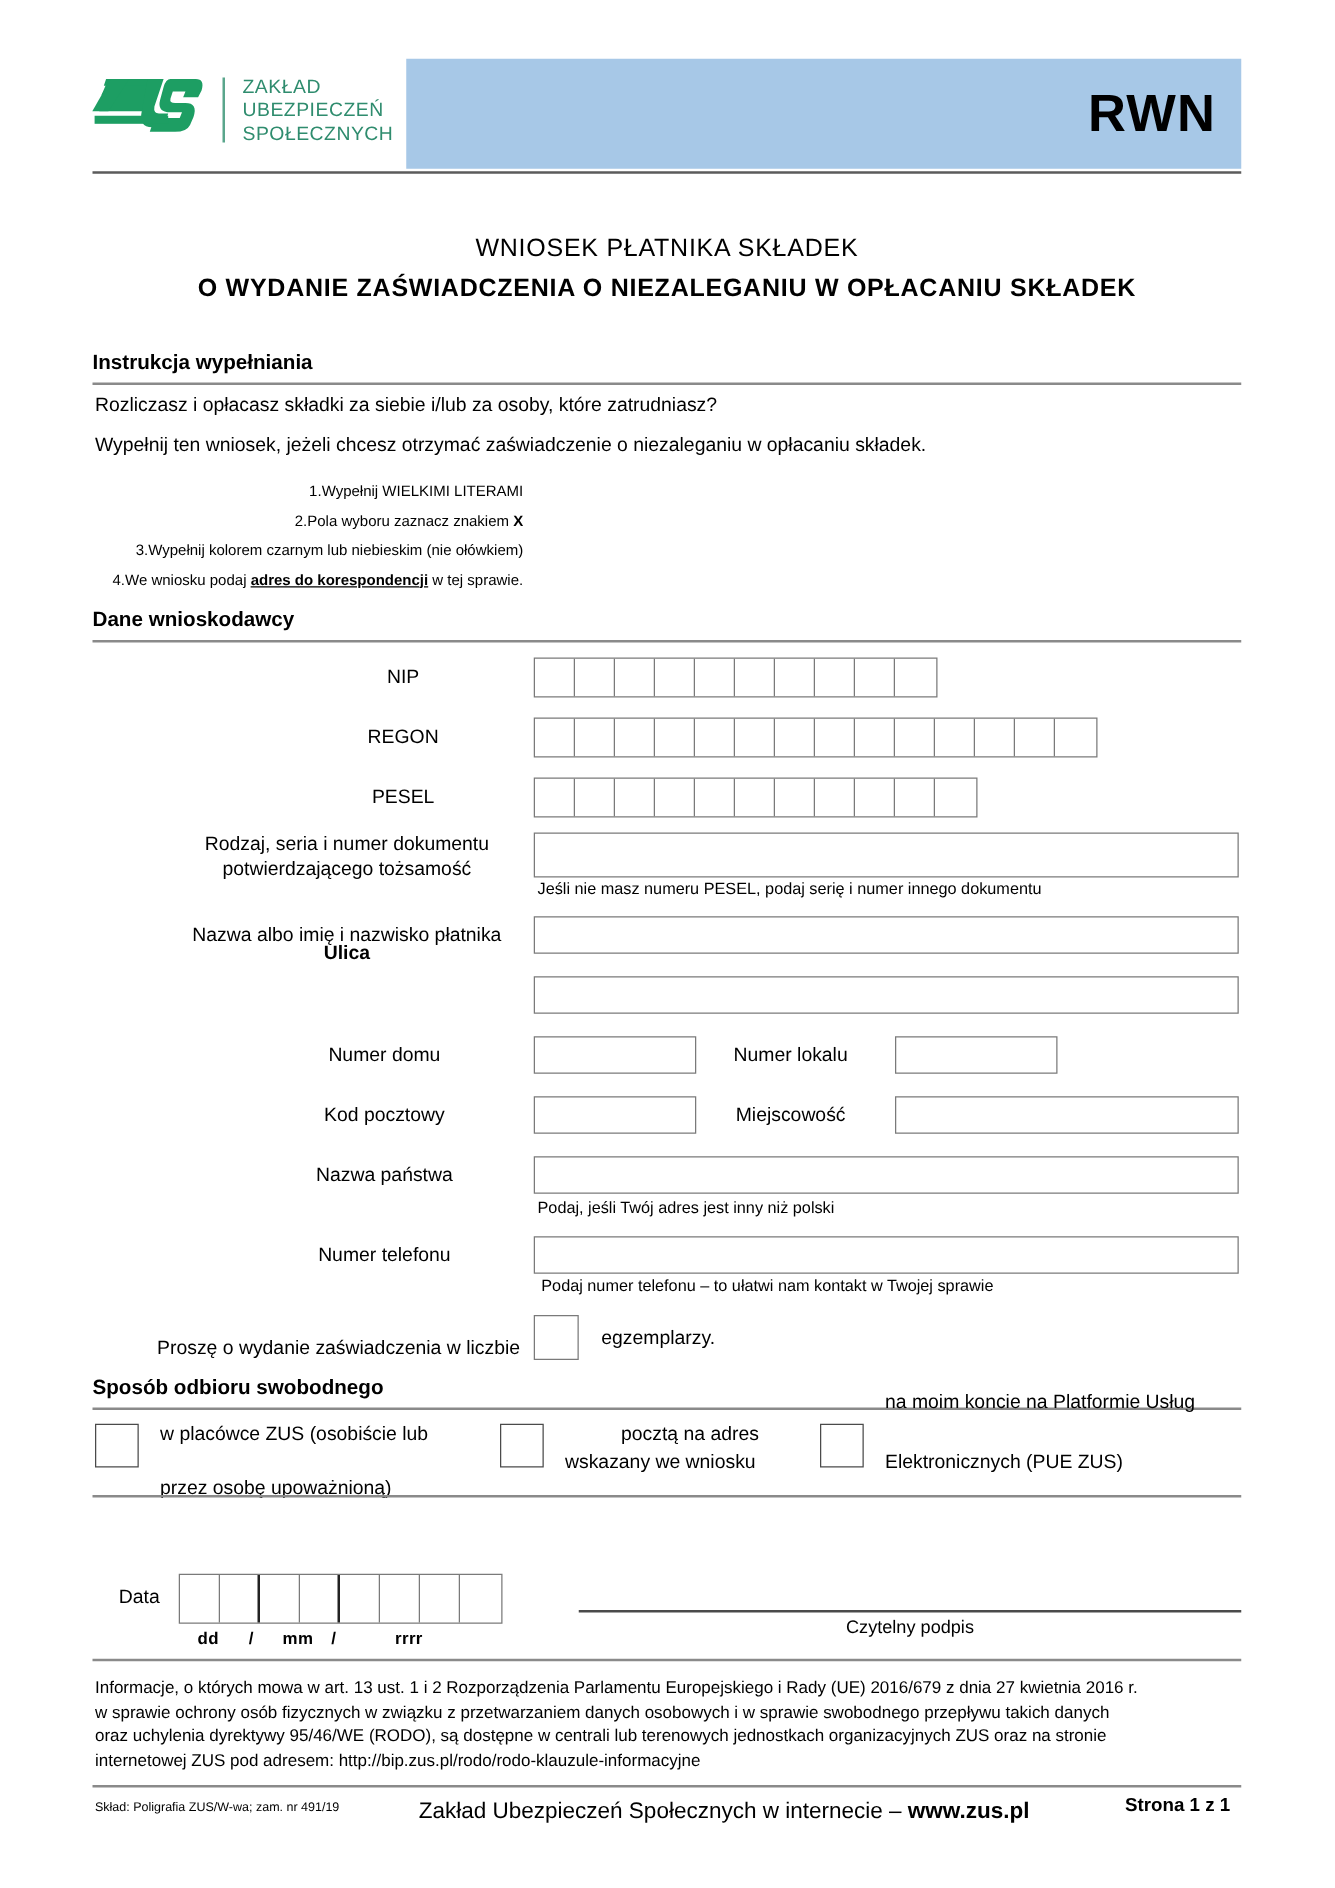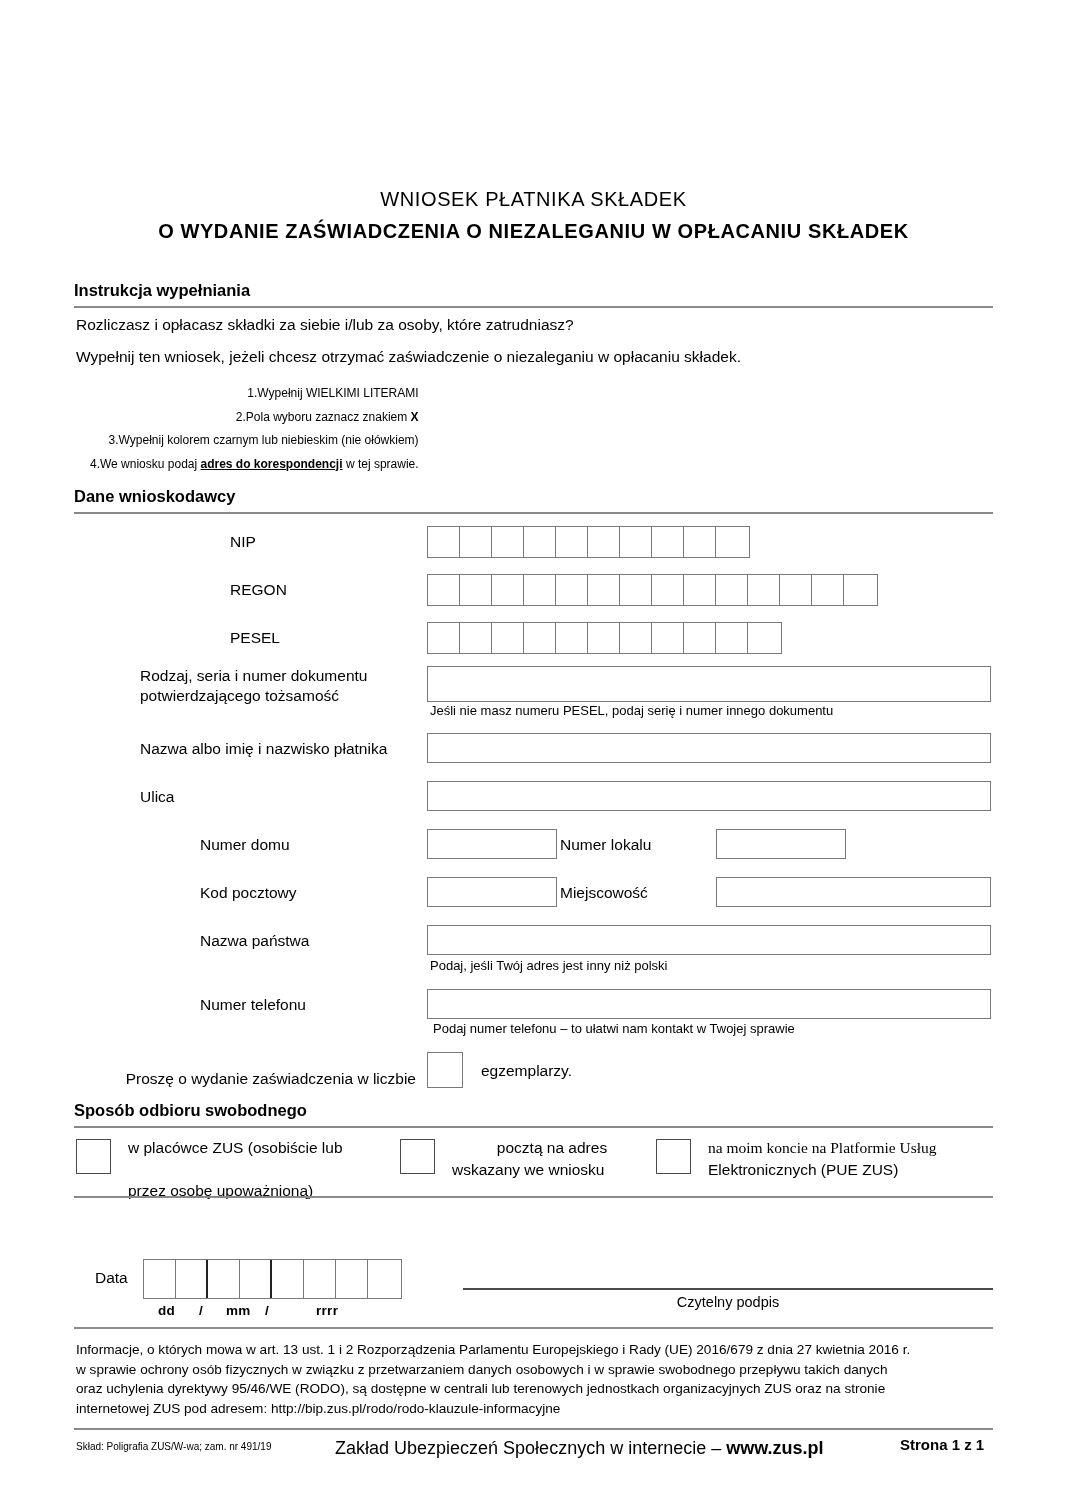--- a/index.html
+++ b/index.html
@@ -138,21 +138,21 @@
     width: 24px;
   }
   .b { font-weight: bold; }
   .bu { font-weight: bold; text-decoration: underline; }
 
   
   .f-label {
     position: absolute;
     font-size: 15.5px;
     line-height: 20px;
-    text-align: left;
+    text-align: center;
     color: #000;
   }
   .f-label.left {
     text-align: left;
   }
   .box {
     position: absolute;
     border: 1.6px solid #7a7a7a;
     background: #ffffff;
     box-sizing: border-box;
@@ -248,20 +248,42 @@
     position: absolute;
     font-size: 15px;
     font-weight: bold;
   }
 </style>
 </head>
 <body>
 
 <div class="page">
 
+  <div class="header">
+    <div class="logo-block">
+      <svg class="zus-mark" viewBox="0 0 100 66">
+        <g fill="#1d9e63">
+          <path d="M16,6 L58,6 L50,20 L33,20 L56,20 L48,34 L8,34 L16,20 L33,20 L10,20 Z"></path>
+          <path d="M14,6 L56,6 L54,12 L12,12 Z"></path>
+          <path d="M18,6 L34,6 L16,34 L2,34 Z"></path>
+          <path d="M50,6 L64,6 L56,30 Q55,36 60,36 L68,36 L64,48 L54,48 Q42,48 45,34 Z"></path>
+          <path d="M70,6 L92,6 Q100,6 97,16 L94,22 L81,22 L83,17 L72,17 L70,23 Q69,27 74,27 L83,27 Q94,27 90,39 L87,46 Q84,52 74,52 L52,52 L56,40 L78,40 L80,35 L70,35 Q58,35 61,24 L64,13 Q66,6 70,6 Z"></path>
+          <rect x="4" y="38" width="64" height="7"></rect>
+        </g>
+      </svg>
+      <div class="logo-divider"></div>
+      <div class="logo-text">ZAKŁAD
+UBEZPIECZEŃ
+SPOŁECZNYCH</div>
+    </div>
+    <div class="banner">
+      <span class="banner-code">RWN</span>
+    </div>
+    <div class="header-rule"></div>
+  </div>
 
   <div class="title-area">
     <div class="title-line1">WNIOSEK  PŁATNIKA  SKŁADEK</div>
     <div class="title-line2">O  WYDANIE  ZAŚWIADCZENIA  O  NIEZALEGANIU  W  OPŁACANIU  SKŁADEK</div>
   </div>
 
   <div class="section-head" style="top:281px;">
     <span class="sh-label">Instrukcja wypełniania</span>
     <div class="sh-rule"></div>
   </div>
@@ -337,21 +359,21 @@
     </div>
 
   <div class="f-label" style="left:140px; top:666px; width:275px;">Rodzaj, seria i numer dokumentu</div>
   <div class="f-label" style="left:140px; top:686px; width:275px;">potwierdzającego tożsamość</div>
   <div class="box" style="left:427px; top:666px; width:564px; height:36px;"></div>
   <div class="hint" style="left:430px; top:703px;">Jeśli nie masz numeru PESEL, podaj serię i numer innego dokumentu</div>
 
   <div class="f-label" style="left:140px; top:739px; width:275px;">Nazwa albo imię i nazwisko płatnika</div>
   <div class="box" style="left:427px; top:733px; width:564px; height:30px;"></div>
 
-  <div class="f-label" style="left:140px; top:787px; width:275px;">Ulica</div>
+  <div class="f-label" style="left:140px; top:753px; width:275px;font-weight:bold;">Ulica</div>
   <div class="box" style="left:427px; top:781px; width:564px; height:30px;"></div>
 
   <div class="f-label" style="left:200px; top:835px; width:215px;">Numer domu</div>
   <div class="box" style="left:427px; top:829px; width:130px; height:30px;"></div>
   <div class="f-label" style="left:560px; top:835px; width:145px;">Numer lokalu</div>
   <div class="box" style="left:716px; top:829px; width:130px; height:30px;"></div>
 
   <div class="f-label" style="left:200px; top:883px; width:215px;">Kod pocztowy</div>
   <div class="box" style="left:427px; top:877px; width:130px; height:30px;"></div>
   <div class="f-label" style="left:560px; top:883px; width:145px;">Miejscowość</div>
@@ -376,21 +398,21 @@
 
   <div class="cbx" style="left:76px; top:1139px;"></div>
   <div class="cbx-label" style="left:128px; top:1137px; width:240px;">w placówce ZUS (osobiście lub</div>
   <div class="cbx-label" style="left:128px; top:1159px; width:240px;margin-top:21px;">przez osobę upoważnioną)</div>
 
   <div class="cbx" style="left:400px; top:1139px;"></div>
   <div class="cbx-label" style="left:452px; top:1137px; width:200px;text-align:center;">pocztą na adres</div>
   <div class="cbx-label" style="left:452px; top:1159px; width:200px;">wskazany we wniosku</div>
 
   <div class="cbx" style="left:656px; top:1139px;"></div>
-  <div class="cbx-label" style="left:708px; top:1137px; width:300px;font-family:Liberation Serif, serif;">na moim koncie na Platformie Usług</div>
+  <div class="cbx-label" style="left:708px; top:1111px; width:300px;">na moim koncie na Platformie Usług</div>
   <div class="cbx-label" style="left:708px; top:1159px; width:300px;">Elektronicznych (PUE ZUS)</div>
 
   <div class="hr" style="left:74px; top:1196px; width:919px;"></div>
 
   <div class="f-label left" style="left:95px; top:1268px; width:60px;">Data</div>
   <div class="comb" id="comb-date" style="left: 143px; top: 1259px; height: 40px; width: 259px;">
       <div class="cell" style="width: 32px;"></div>
       <div class="cell thick" style="width: 32px;"></div>
       <div class="cell" style="width: 32px;"></div>
       <div class="cell thick" style="width: 32px;"></div>

